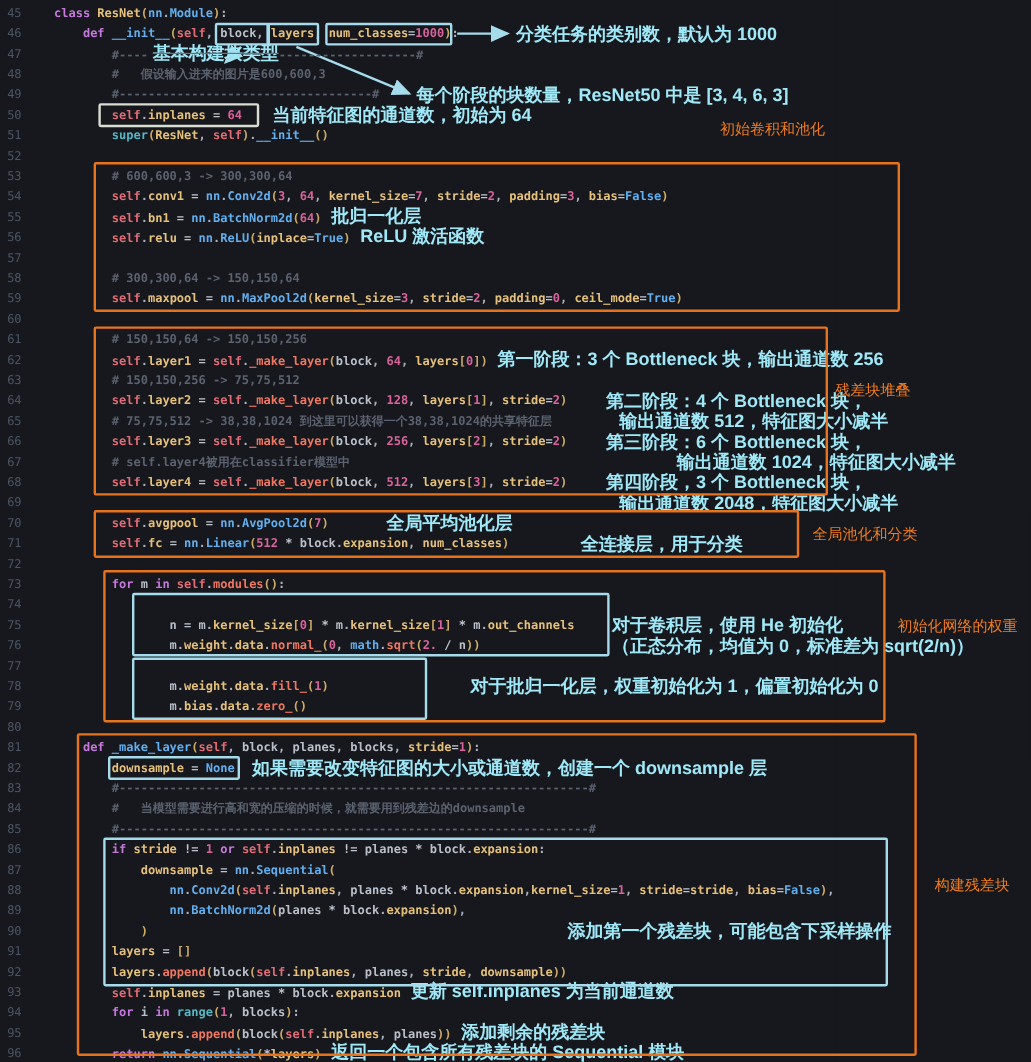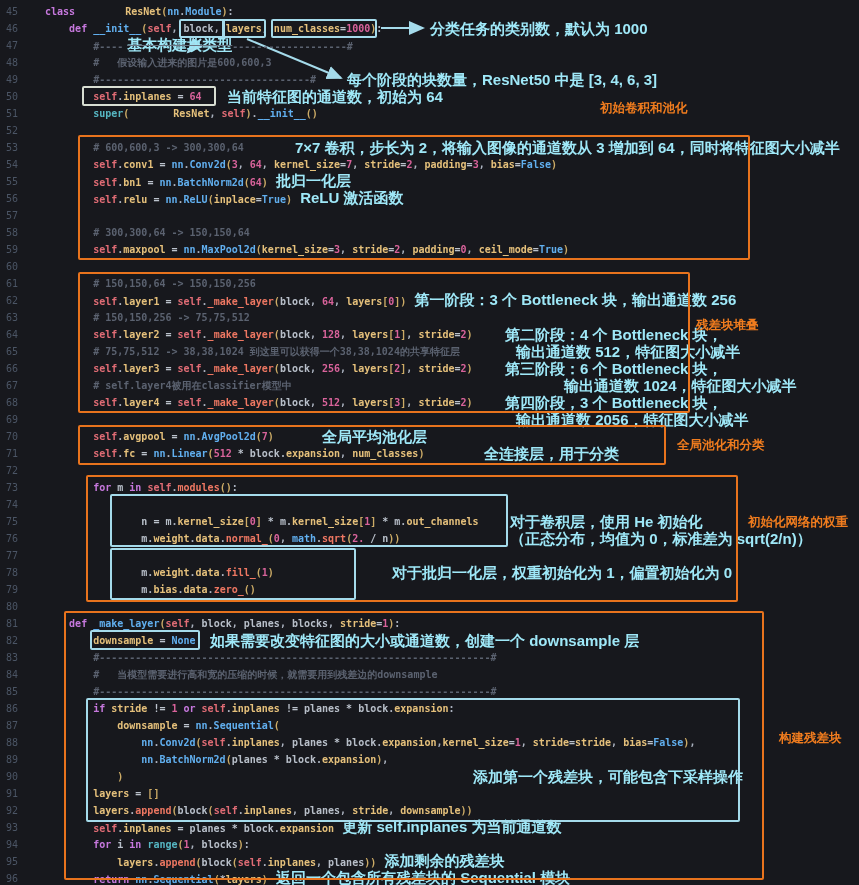--- a/index.html
+++ b/index.html
@@ -9,21 +9,21 @@
     padding-top:3px;background:#17181d;
     font-family:"DejaVu Sans Mono",monospace;font-size:10px;font-weight:600;
     color:#abb2bf;
   }
   .line{position:relative;display:flex;height:17px;line-height:17px;}
   .gutter{flex:0 0 18px;text-align:right;color:#4b5565;font-weight:400;}
   .code{margin-left:27px;white-space:pre;}
   .tk{white-space:pre;}
   .tk.abs{position:absolute;top:1px;}
   .kw{color:#c678dd;}
-  .cls{color:#e5c07b;margin-left:44px;}
+  .cls{color:#e5c07b;}
   .fn{color:#61afef;}
   .bi{color:#56b6c2;}
   .at{color:#e5c07b;}
   .sf{color:#e06c75;}
   .nu{color:#d9639b;}
   .mt{color:#ee7762;}
   .cm{color:#5b6270;}
   .co{color:#61afef;}
   .op{color:#bcc3cd;}
   .pn{color:#abb2bf;}
@@ -36,21 +36,21 @@
   }
   .code .ann{margin-left:4px;}
   .strike{text-decoration:line-through;text-decoration-color:#6a7482;}
   .hlbox{position:absolute;border:2px solid;border-radius:2px;box-sizing:border-box;pointer-events:none;}
   .hlbox.orange{border-color:#e8731d;}
   .hlbox.cyan{border-color:#a5dbeb;}
   .hlbox.pale{border-color:#d8ded2;}
   .seclabel{
     position:absolute;white-space:nowrap;
     font-family:"Liberation Sans","DejaVu Sans",sans-serif;
-    font-size:12.5px;font-weight:700;color:#f07c1e;
+    font-size:12.5px;font-weight:400;color:#f07c1e;
   }
   #arrows{position:absolute;left:0;top:0;width:859px;height:885px;pointer-events:none;}
 </style>
 </head>
 <body>
 
 <div id="editor">
   <svg id="arrows" xmlns="http://www.w3.org/2000/svg">
     <defs>
       <marker id="ah" markerWidth="9" markerHeight="8" refX="7" refY="3.5" orient="auto">
@@ -92,21 +92,20 @@
       <span class="gutter">51</span>
       <span class="code"><span class="tk pn">        </span><span class="tk bi">super</span><span class="tk br">(</span><span class="tk cls">ResNet</span><span class="tk pn">, </span><span class="tk sf">self</span><span class="tk br">)</span><span class="tk pn">.</span><span class="tk fn">__init__</span><span class="tk br">()</span></span>
     </div>
     <div class="line">
       <span class="gutter">52</span>
       <span class="code"></span>
     </div>
     <div class="line">
       <span class="gutter">53</span>
       <span class="code"><span class="tk pn">        </span><span class="tk cm"># 600,600,3 -&gt; 300,300,64</span></span>
-      <span class="tk ann abs" style="left: 295px;">7×7 卷积，步长为 2，将输入图像的通道数从 3 增加到 64，同时将特征图大小减半</span>
     </div>
     <div class="line">
       <span class="gutter">54</span>
       <span class="code"><span class="tk pn">        </span><span class="tk sf">self</span><span class="tk pn">.</span><span class="tk at">conv1</span><span class="tk op"> = </span><span class="tk fn">nn</span><span class="tk pn">.</span><span class="tk fn">Conv2d</span><span class="tk br">(</span><span class="tk nu">3</span><span class="tk pn">, </span><span class="tk nu">64</span><span class="tk pn">, </span><span class="tk at">kernel_size</span><span class="tk op">=</span><span class="tk nu">7</span><span class="tk pn">, </span><span class="tk at">stride</span><span class="tk op">=</span><span class="tk nu">2</span><span class="tk pn">, </span><span class="tk at">padding</span><span class="tk op">=</span><span class="tk nu">3</span><span class="tk pn">, </span><span class="tk at">bias</span><span class="tk op">=</span><span class="tk co">False</span><span class="tk br">)</span></span>
     </div>
     <div class="line">
       <span class="gutter">55</span>
       <span class="code"><span class="tk pn">        </span><span class="tk sf">self</span><span class="tk pn">.</span><span class="tk at">bn1</span><span class="tk op"> = </span><span class="tk fn">nn</span><span class="tk pn">.</span><span class="tk fn">BatchNorm2d</span><span class="tk br">(</span><span class="tk nu">64</span><span class="tk br">)</span><span class="tk ann"> 批归一化层</span></span>
     </div>
     <div class="line">
@@ -162,21 +161,21 @@
       <span class="tk ann abs" style="left: 516px; padding-left: 48px;">输出通道数 1024，特征图大小减半</span>
     </div>
     <div class="line">
       <span class="gutter">68</span>
       <span class="code"><span class="tk pn">        </span><span class="tk sf">self</span><span class="tk pn">.</span><span class="tk at">layer4</span><span class="tk op"> = </span><span class="tk sf">self</span><span class="tk pn">.</span><span class="tk mt">_make_layer</span><span class="tk br">(</span><span class="tk vr">block</span><span class="tk pn">, </span><span class="tk nu">512</span><span class="tk pn">, </span><span class="tk at">layers</span><span class="tk br">[</span><span class="tk nu">3</span><span class="tk br">]</span><span class="tk pn">, </span><span class="tk at">stride</span><span class="tk op">=</span><span class="tk nu">2</span><span class="tk br">)</span></span>
       <span class="tk ann abs" style="left: 505px;">第四阶段，3 个 Bottleneck 块，</span>
     </div>
     <div class="line">
       <span class="gutter">69</span>
       <span class="code"></span>
-      <span class="tk ann abs" style="left: 516px;">输出通道数 2056，特征图大小减半</span>
+      <span class="tk ann abs" style="left: 516px;">输出通道数 2048，特征图大小减半</span>
     </div>
     <div class="line">
       <span class="gutter">70</span>
       <span class="code"><span class="tk pn">        </span><span class="tk sf">self</span><span class="tk pn">.</span><span class="tk at">avgpool</span><span class="tk op"> = </span><span class="tk fn">nn</span><span class="tk pn">.</span><span class="tk fn">AvgPool2d</span><span class="tk br">(</span><span class="tk nu">7</span><span class="tk br">)</span></span>
       <span class="tk ann abs" style="left: 322px;">全局平均池化层</span>
     </div>
     <div class="line">
       <span class="gutter">71</span>
       <span class="code"><span class="tk pn">        </span><span class="tk sf">self</span><span class="tk pn">.</span><span class="tk at">fc</span><span class="tk op"> = </span><span class="tk fn">nn</span><span class="tk pn">.</span><span class="tk fn">Linear</span><span class="tk br">(</span><span class="tk nu">512</span><span class="tk op"> * </span><span class="tk vr">block</span><span class="tk pn">.</span><span class="tk at">expansion</span><span class="tk pn">, </span><span class="tk at">num_classes</span><span class="tk br">)</span></span>
       <span class="tk ann abs" style="left: 484px;">全连接层，用于分类</span>

